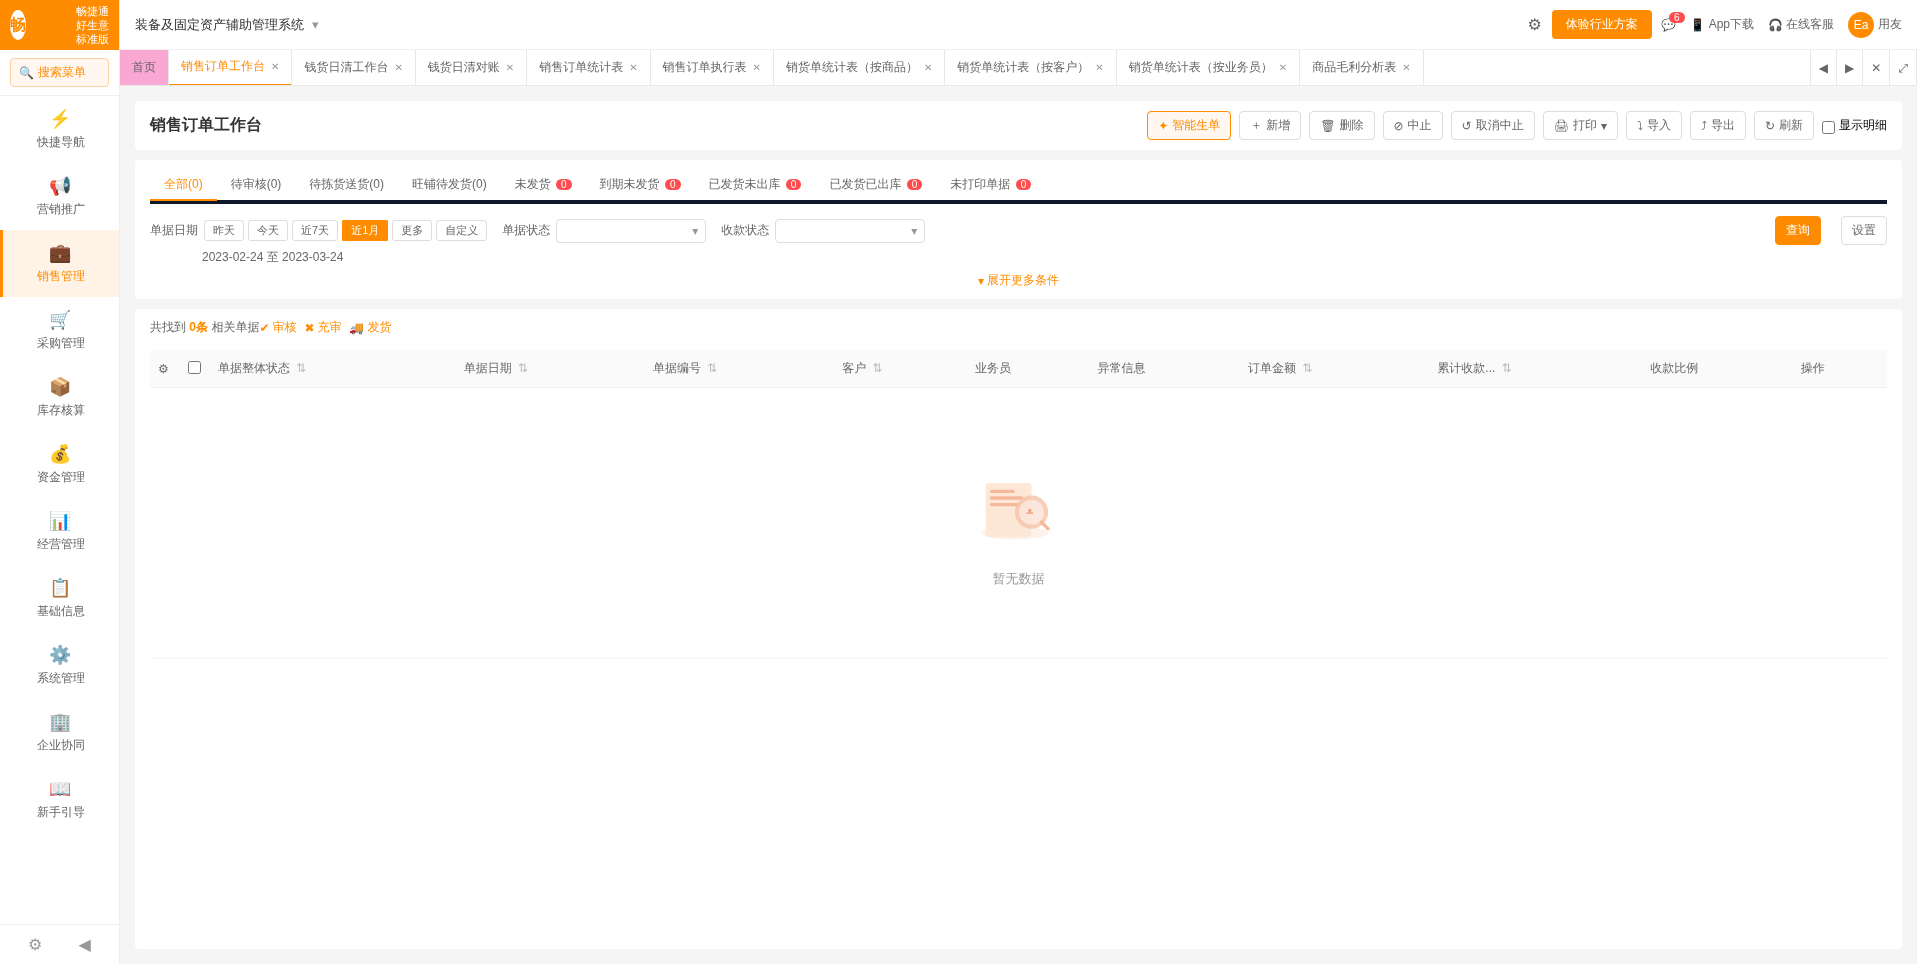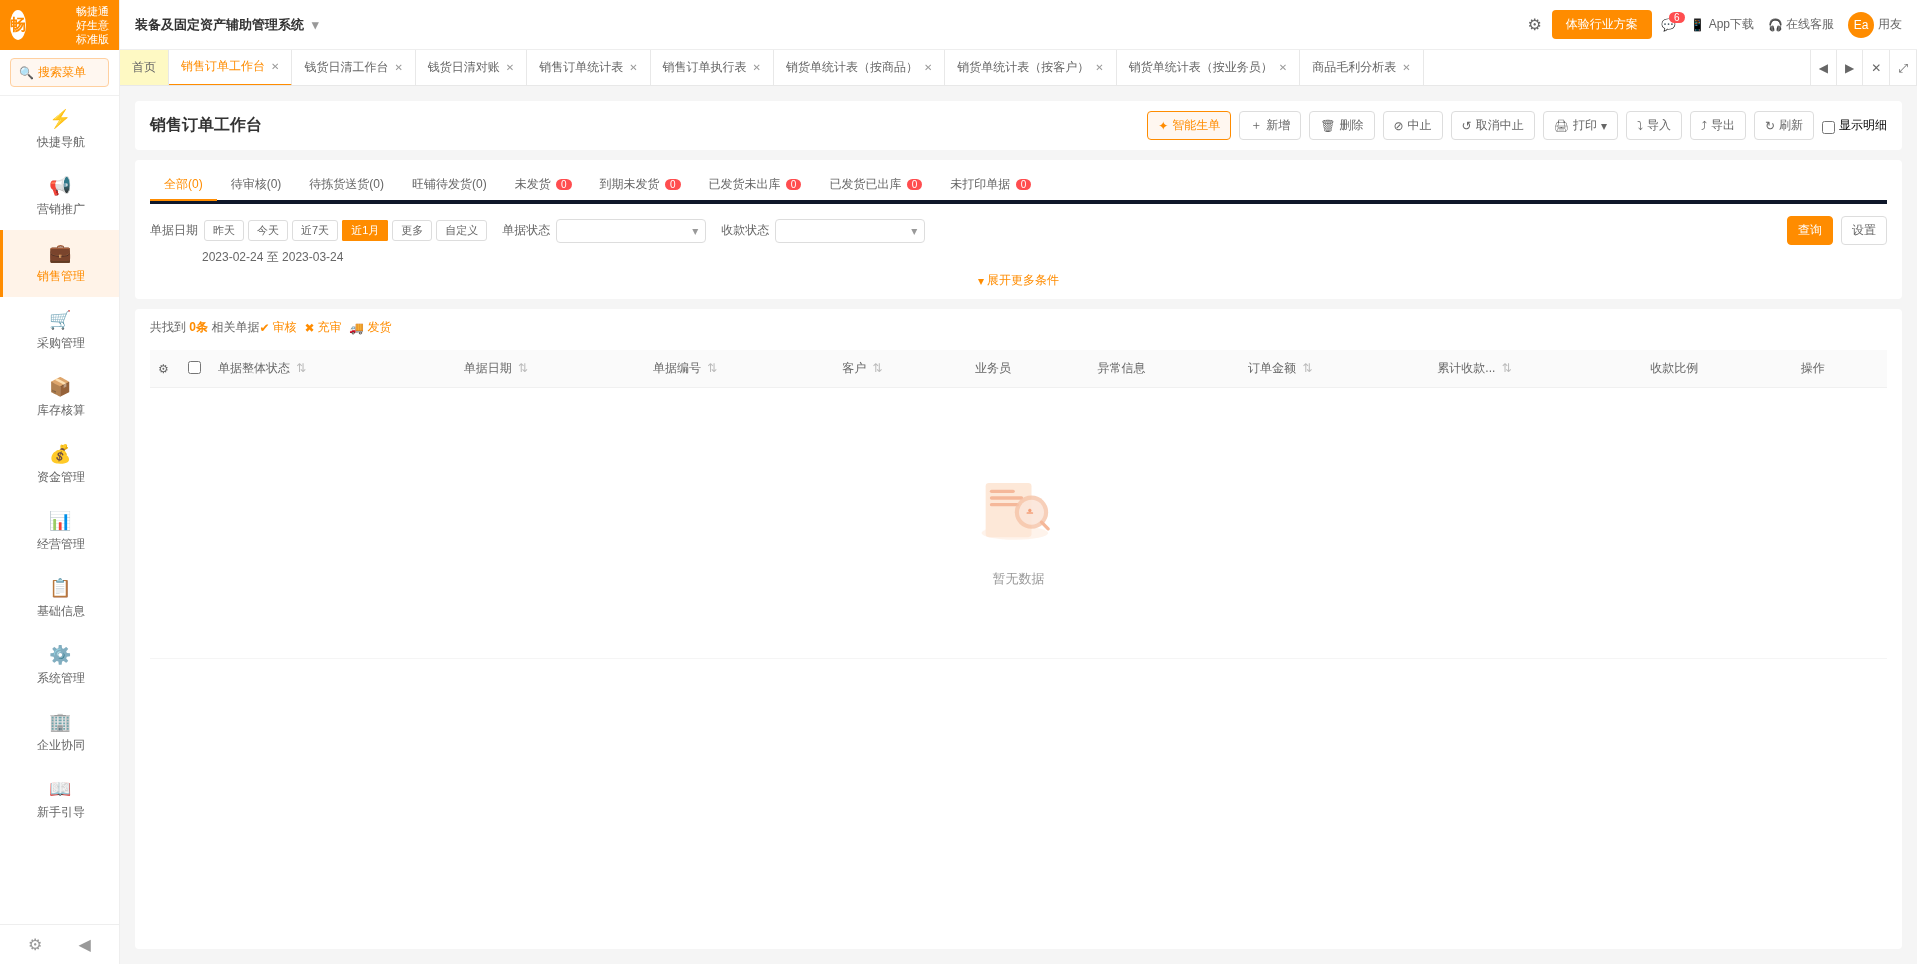--- a/index.html
+++ b/index.html
@@ -17,32 +17,32 @@
     .sidebar-item.active { background: #fff3e8; color: #ff8c00; border-left-color: #ff8c00; }
     .sidebar-item-icon { font-size: 18px; }
     .sidebar-bottom { padding: 10px; display: flex; justify-content: space-around; border-top: 1px solid #eee; }
     .sidebar-bottom-btn { color: #999; cursor: pointer; font-size: 16px; }
 
     
     .main { flex: 1; display: flex; flex-direction: column; overflow: hidden; }
 
     
     .top-header { height: 50px; background: #fff; border-bottom: 1px solid #eee; display: flex; align-items: center; padding: 0 15px; gap: 10px; }
-    .top-header-title { color: #333; font-size: 13px; flex: 1; display: flex; align-items: center; gap: 8px; font-weight: bold; }
+    .top-header-title { color: #333; font-size: 13px; flex: 1; display: flex; align-items: center; gap: 8px; }
     .top-header-solution { background: #ff8c00; color: #fff; border: none; padding: 6px 14px; border-radius: 4px; cursor: pointer; font-size: 12px; }
     .top-header-actions { display: flex; align-items: center; gap: 14px; }
     .top-header-action { color: #666; cursor: pointer; font-size: 12px; display: flex; align-items: center; gap: 3px; position: relative; }
     .badge { background: #ff4d4f; color: #fff; border-radius: 10px; padding: 0 4px; font-size: 10px; position: absolute; top: -6px; right: -8px; min-width: 16px; text-align: center; }
     .avatar { width: 26px; height: 26px; background: #ff8c00; border-radius: 50%; display: flex; align-items: center; justify-content: center; color: #fff; font-size: 12px; }
 
     
     .tab-bar { background: #fff; border-bottom: 1px solid #e8e8e8; display: flex; align-items: center; padding: 0; overflow: hidden; height: 36px; }
     .tab { display: flex; align-items: center; padding: 0 12px; height: 36px; border-right: 1px solid #e8e8e8; cursor: pointer; color: #666; font-size: 12px; white-space: nowrap; gap: 6px; flex-shrink: 0; }
     .tab.active { background: #fff; color: #ff8c00; border-bottom: 2px solid #ff8c00; }
-    .tab.home { background: #fef9c3; }
+    .tab.home { background: #f9a8d4; }
     .tab-close { color: #999; font-size: 10px; cursor: pointer; }
     .tab-nav-btns { display: flex; align-items: center; margin-left: auto; border-left: 1px solid #e8e8e8; }
     .tab-nav-btn { padding: 0 8px; height: 36px; display: flex; align-items: center; cursor: pointer; color: #666; border-right: 1px solid #e8e8e8; font-size: 12px; }
 
     
     .content { flex: 1; padding: 15px; overflow-y: auto; background: #f5f5f5; display: flex; flex-direction: column; gap: 10px; }
 
     
     .page-header { display: flex; align-items: center; justify-content: space-between; background: #fff; padding: 10px 15px; border-radius: 4px; }
     .page-title { font-size: 16px; font-weight: bold; color: #333; }
@@ -60,21 +60,21 @@
     .filter-row { display: flex; align-items: center; gap: 15px; flex-wrap: wrap; }
     .filter-item { display: flex; align-items: center; gap: 6px; }
     .filter-label { color: #666; white-space: nowrap; }
     .filter-date-options { display: flex; gap: 4px; }
     .filter-date-btn { padding: 2px 8px; border: 1px solid #ddd; border-radius: 3px; cursor: pointer; color: #666; background: #fff; font-size: 11px; }
     .filter-date-btn.active { background: #ff8c00; border-color: #ff8c00; color: #fff; border-radius: 1px; }
     .filter-select { border: 1px solid #ddd; border-radius: 4px; padding: 4px 24px 4px 8px; color: #666; background: #fff; font-size: 12px; cursor: pointer; min-width: 150px; appearance: none; }
     .filter-select-wrap { position: relative; }
     .filter-select-wrap::after { content: '▾'; position: absolute; right: 8px; top: 50%; transform: translateY(-50%); color: #999; pointer-events: none; }
     .expand-more { color: #ff8c00; cursor: pointer; font-size: 12px; display: flex; align-items: center; gap: 3px; }
-    .filter-actions { margin-left: auto; display: flex; gap: 8px; align-items: flex-end; }
+    .filter-actions { margin-left: auto; display: flex; gap: 20px; align-items: flex-end; }
 
     
     .table-section { background: #fff; border-radius: 4px; padding: 10px 15px; flex: 1; }
     .table-header { display: flex; align-items: center; justify-content: flex-start; margin-bottom: 14px; }
     .table-count { color: #666; font-size: 12px; }
     .table-count strong { color: #ff8c00; }
     .table-toolbar { display: flex; gap: 8px; }
     .table-toolbar-btn { color: #ff8c00; cursor: pointer; font-size: 12px; display: flex; align-items: center; gap: 3px; }
     .table-wrap { overflow-x: auto; }
     table { width: 100%; border-collapse: collapse; font-size: 12px; }

